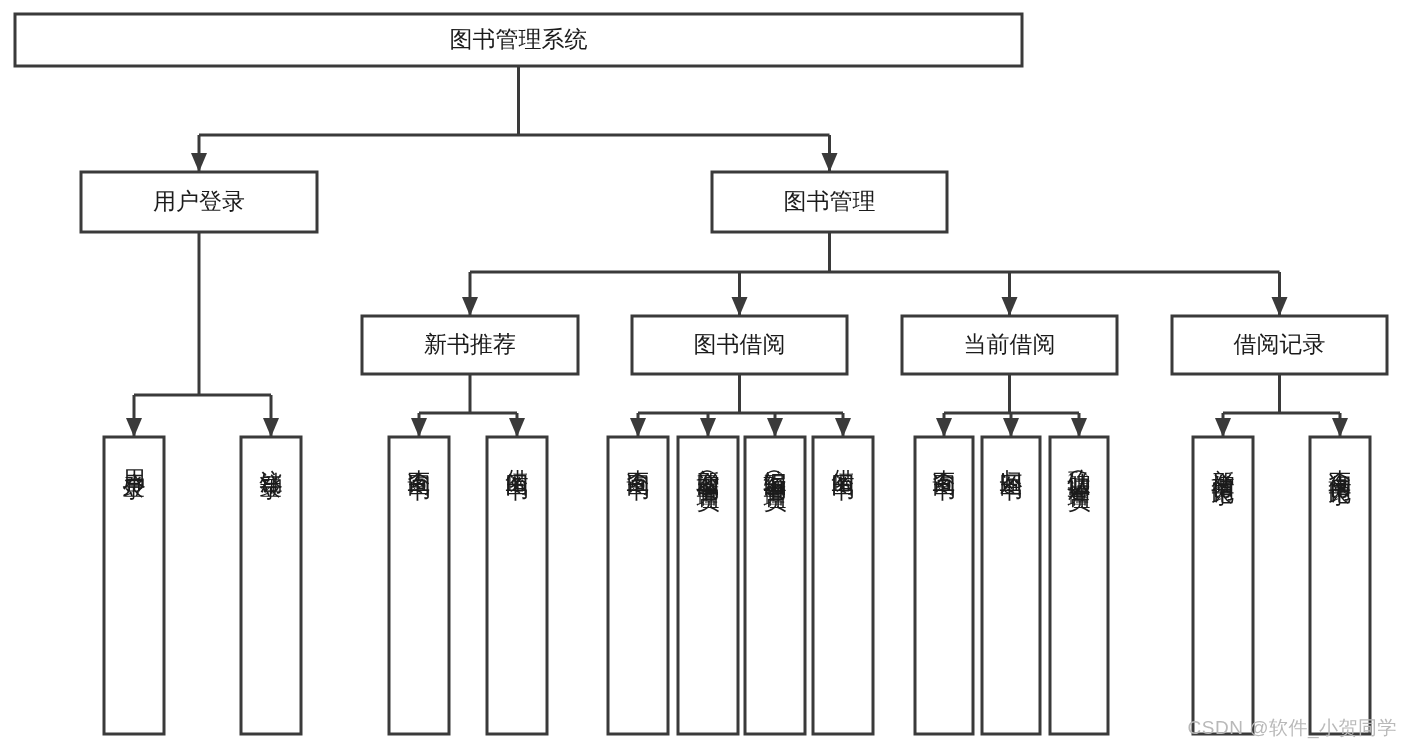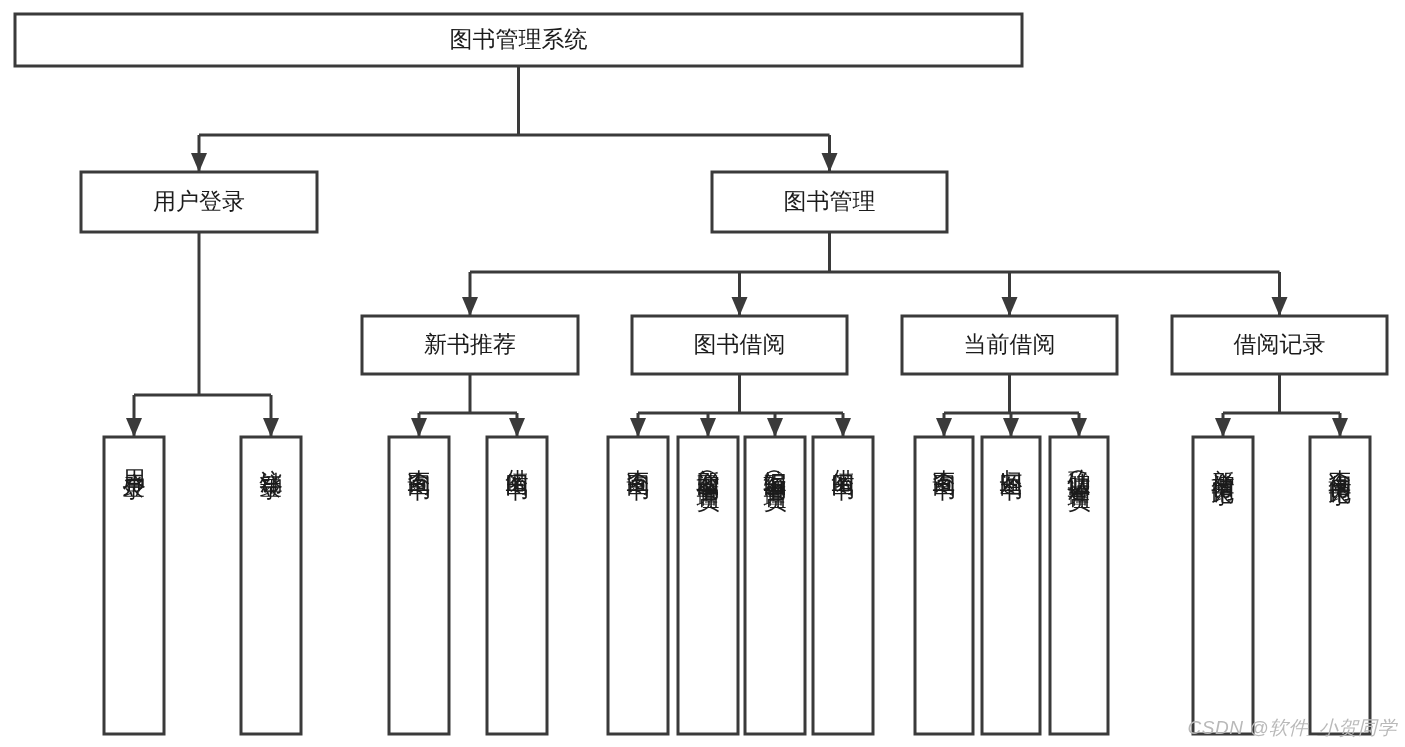--- a/index.html
+++ b/index.html
@@ -63,21 +63,20 @@
   }
   .watermark {
     position: absolute;
     right: 8px;
     bottom: 6px;
     font-family: "Liberation Sans", "DejaVu Sans", sans-serif;
     font-size: 19px;
     color: #b9b9b9;
     letter-spacing: 0.5px;
     white-space: nowrap;
-    font-style: italic;
   }
 </style>
 </head>
 <body>
 
 <div id="stage">
 
   <svg id="diagram-svg" viewBox="0 0 1405 747" xmlns="http://www.w3.org/2000/svg">
     <g id="connectors-layer">
         <line x1="518.5" y1="66" x2="518.5" y2="135" class="connector"></line>

